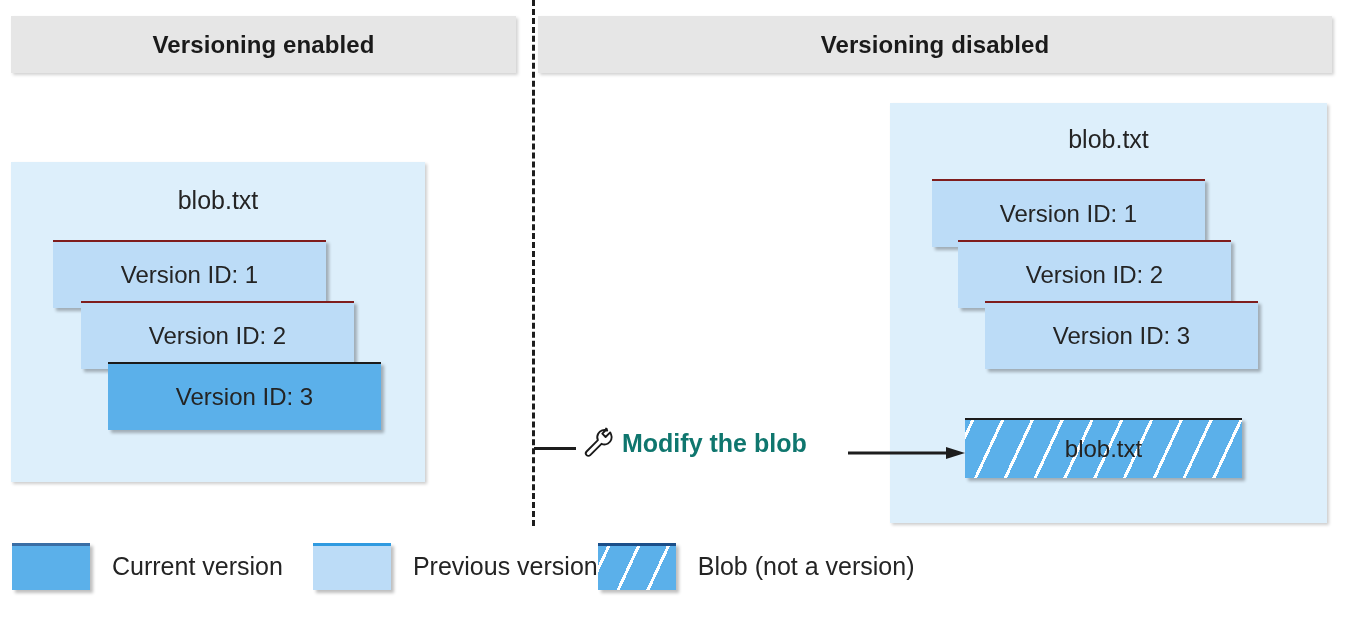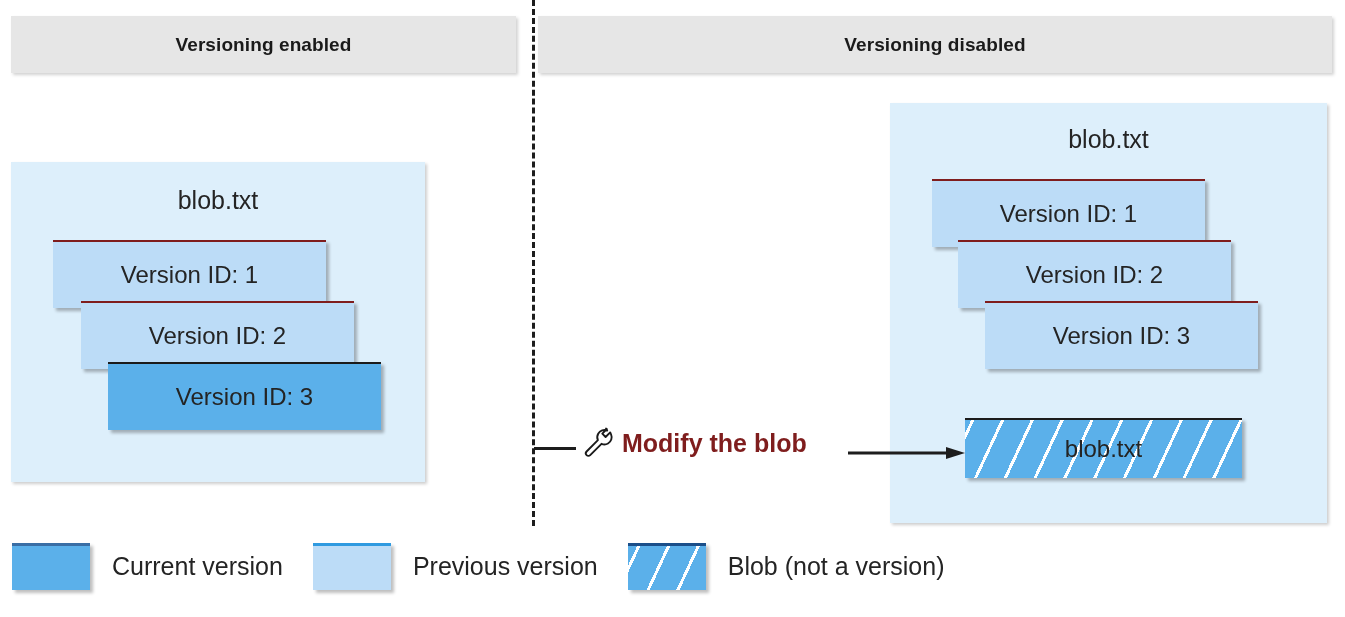--- a/index.html
+++ b/index.html
@@ -19,21 +19,21 @@
   
   .col-header {
     position: absolute;
     height: 57px;
     background: #e6e6e6;
     box-shadow: 2px 2px 3px rgba(0,0,0,0.18);
     display: flex;
     align-items: center;
     justify-content: center;
     font-weight: bold;
-    font-size: 19px;
+    font-size: 24px;
     color: #1a1a1a;
     letter-spacing: 0.1px;
   }
   #header-left  { left: 11px;  top: 16px; width: 505px; }
   #header-right { left: 538px; top: 16px; width: 794px; }
 
   
   #divider {
     position: absolute;
     left: 532px;
@@ -125,21 +125,21 @@
     left: 582px;
     top: 427px;
     display: flex;
     align-items: center;
     gap: 8px;
   }
   #wrench-icon { display: block; }
   #modify-label {
     font-size: 25px;
     font-weight: bold;
-    color: #7f1d1d;
+    color: #0f766e;
     white-space: nowrap;
   }
   #arrow-line {
     position: absolute;
     left: 848px;
     top: 447px;
     width: 117px;
     height: 12px;
   }
 
@@ -180,21 +180,21 @@
         #ffffff 27px);
     border-top: 3px solid #1b4f8a;
   }
   .legend-label {
     font-size: 25px;
     color: #242424;
     margin-left: 22px;
     white-space: nowrap;
   }
   #legend-item-current  { margin-right: 30px; }
-  #legend-item-previous { margin-right: 30px; }
+  #legend-item-previous { }
 </style>
 </head>
 <body>
 
 <div id="header-left" class="col-header">
   <span>Versioning enabled</span>
 </div>
 
 <div id="header-right" class="col-header">
   <span>Versioning disabled</span>

